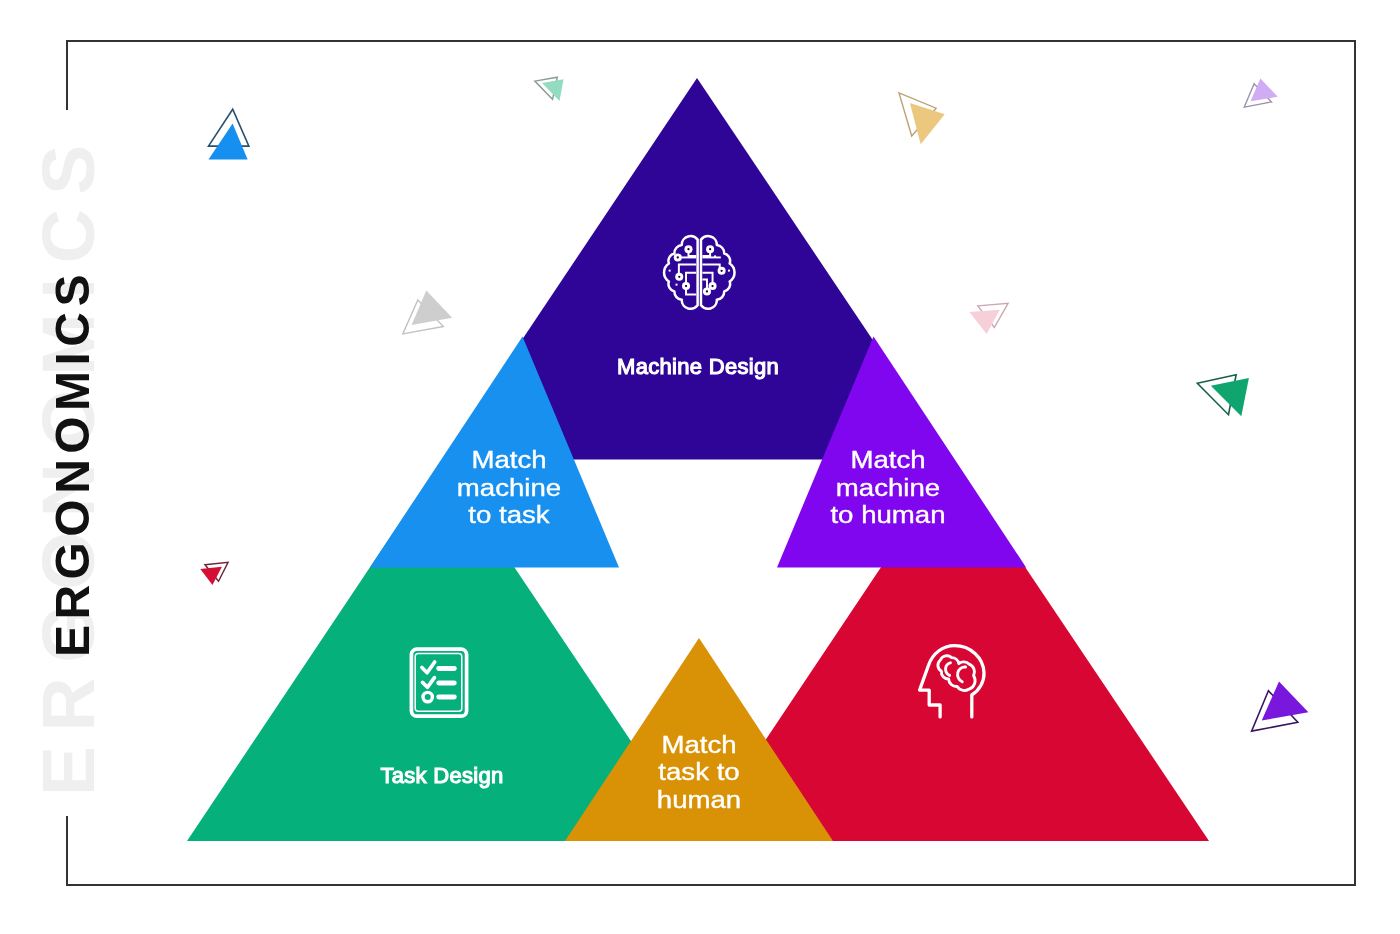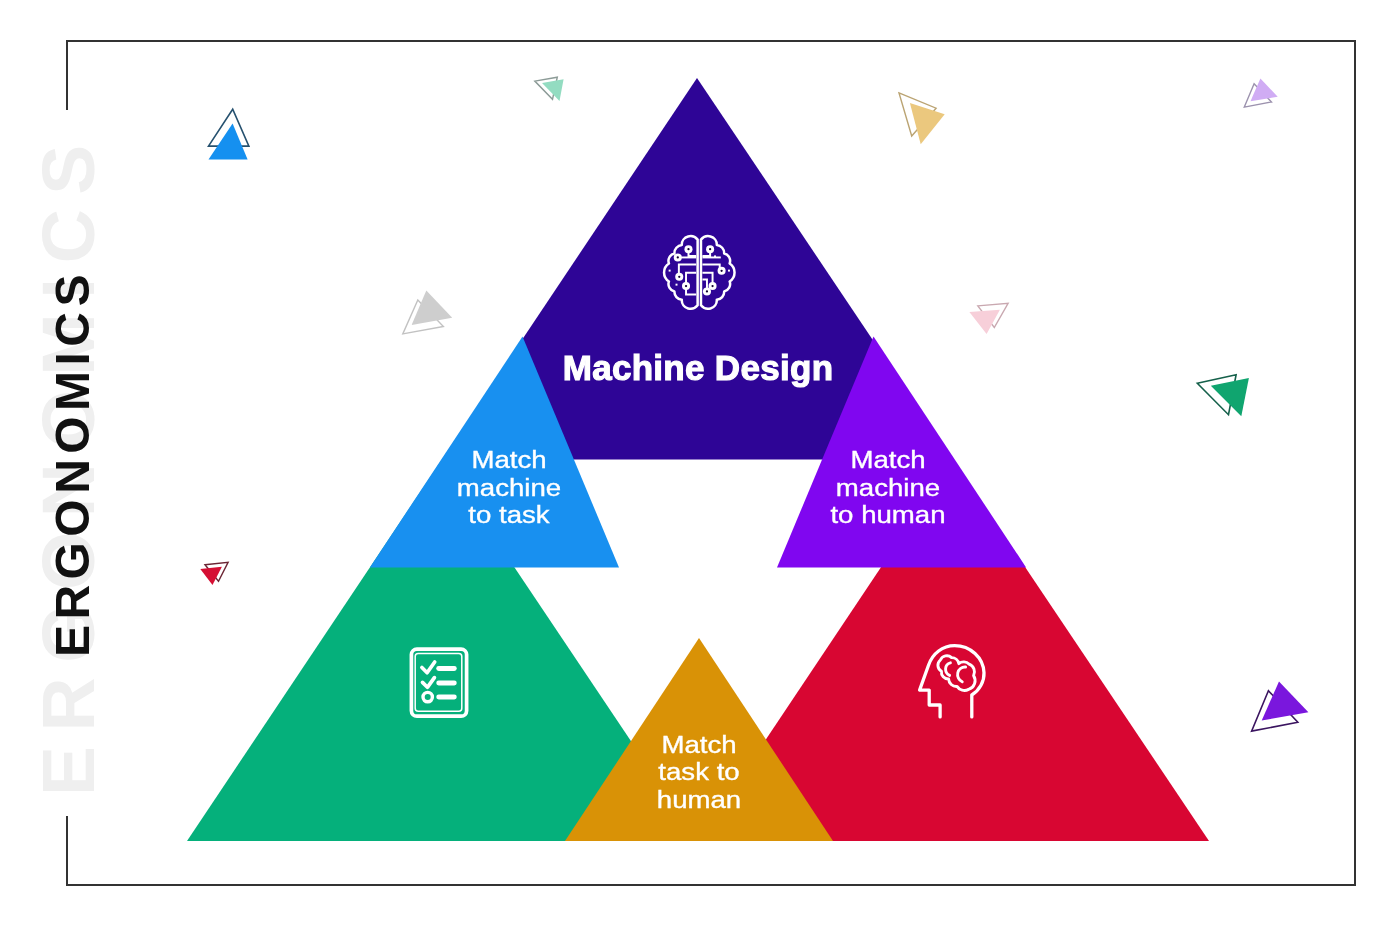--- a/index.html
+++ b/index.html
@@ -6,21 +6,21 @@
   html,body{margin:0;padding:0;}
   body{width:1400px;height:934px;background:#ffffff;overflow:hidden;
        font-family:"Liberation Sans", sans-serif;}
   #stage{position:relative;width:1400px;height:934px;}
   .frame{position:absolute;left:66px;top:40px;width:1290px;height:846px;
          border:2px solid #333333;box-sizing:border-box;}
   svg.layer{position:absolute;left:0;top:0;width:1400px;height:934px;}
   svg.icon{position:absolute;overflow:visible;}
   .lbl{position:absolute;transform:translate(-50%,-50%);text-align:center;
        color:#ffffff;white-space:nowrap;line-height:1;}
-  .lbl.big{font-size:35px;font-weight:700;letter-spacing:0.3px;
+  .lbl.big{font-size:22px;font-weight:400;letter-spacing:0.3px;
            -webkit-text-stroke:1.15px #ffffff;}
   .lbl.sm{font-size:23px;font-weight:400;line-height:27.5px;
           transform:translate(-50%,-50%) scaleX(1.2);
           -webkit-text-stroke:0.35px #ffffff;}
   .frame-mask{position:absolute;left:60px;top:110px;width:14px;height:706px;background:#ffffff;}
   .side{position:absolute;transform-origin:0 0;white-space:nowrap;font-weight:700;}
   .side.ghost{color:#EFEFEF;font-size:75px;letter-spacing:14.5px;
               left:25.4px;top:795.5px;transform:rotate(-90deg);}
   .side.solid{color:#111111;font-size:48px;letter-spacing:5.45px;
               left:45px;top:657px;transform:rotate(-90deg);}
@@ -160,20 +160,21 @@
       <path d="M34.6 14.6 a7.0 7.0 0 0 0 -11.2 2.4 a6.8 6.8 0 0 0 1.0 11.2
                a7.0 7.0 0 0 0 7.2 7.8 a7.8 7.8 0 0 0 8.4 7.4 a8.8 8.8 0 0 0 11.6 3.0
                a9.2 9.2 0 0 0 5.0 -13.8 a8.2 8.2 0 0 0 -4.4 -11.4
                a7.8 7.8 0 0 0 -10.4 -0.6 a7.2 7.2 0 0 0 -7.2 -6.0 z"></path>
       <path d="M33.4 19.8 c -2.6 0.6 -4.6 3.0 -4.8 5.8 c -0.2 2.8 1.4 5.6 4.0 6.8"></path>
       <path d="M48.6 24.0 c -3.6 -0.4 -7.0 2.2 -7.8 5.8 c -0.8 3.6 1.0 7.4 4.4 9.0"></path>
     </g>
   </svg>
 
   <div class="lbl big" style="left:698px;top:367px;">Machine Design</div>
+  <div class="lbl big" style="left:442px;top:776px;">Task Design</div>
 
   <div class="lbl sm" style="left:508.5px;top:488.4px;">
     <span>Match</span><br>
     <span>machine</span><br>
     <span>to task</span>
   </div>
   <div class="lbl sm" style="left:887.5px;top:488.4px;">
     <span>Match</span><br>
     <span>machine</span><br>
     <span>to human</span>

